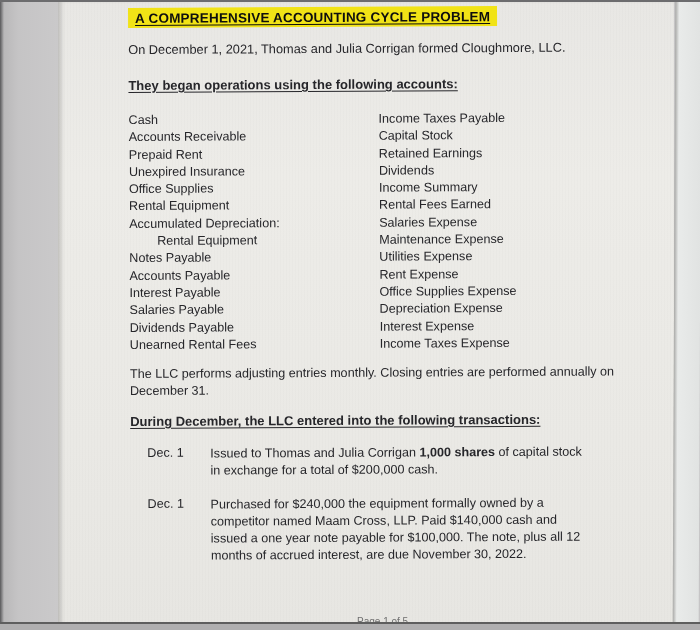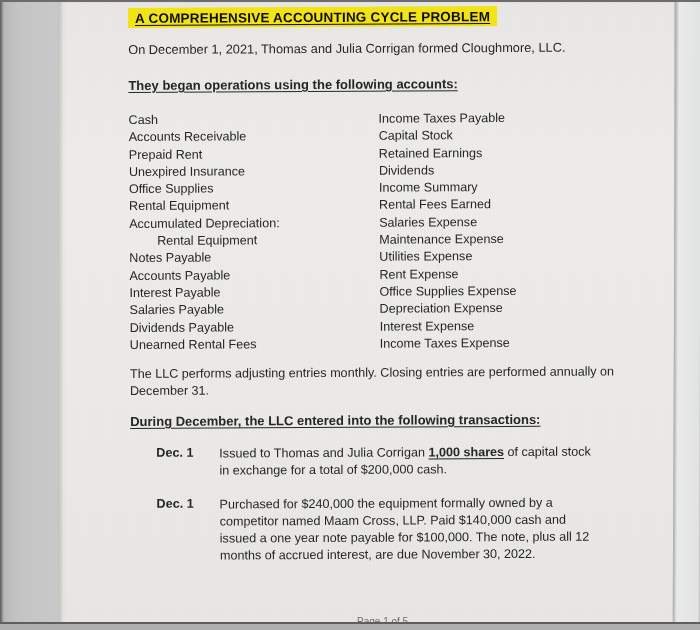--- a/index.html
+++ b/index.html
@@ -61,24 +61,24 @@
   .accounts { display:flex; margin-top:19px; }
   .accounts ul { list-style:none; margin:0; padding:0; line-height:17.3px; font-size:12.6px; }
   .accounts ul.left-col { width:250px; }
   .accounts li.indent { padding-left:28px; }
 
   .note { margin:12px 0 0 0; width:512px; line-height:17px; }
 
   .trans-heading { margin:14px 0 0 0; }
 
   .transaction { display:flex; margin-top:17px; }
-  .t-date { font-weight:bold; flex:none; width:63px; margin-left:26px; }
+  .t-date { font-weight:normal; flex:none; width:63px; margin-left:17px; }
   .t-text { width:382px; line-height:17px; }
 
-  .emph { font-weight:bold; text-decoration:underline; text-underline-offset:2px; }
+  .emph { font-weight:bold; text-underline-offset:2px; }
 
   .footer {
     position:absolute; left:357px; top:616px; z-index:3;
     font-size:10px; color:#6f6f6f;
   }
 </style>
 </head>
 <body>
 
 <div class="photo">

